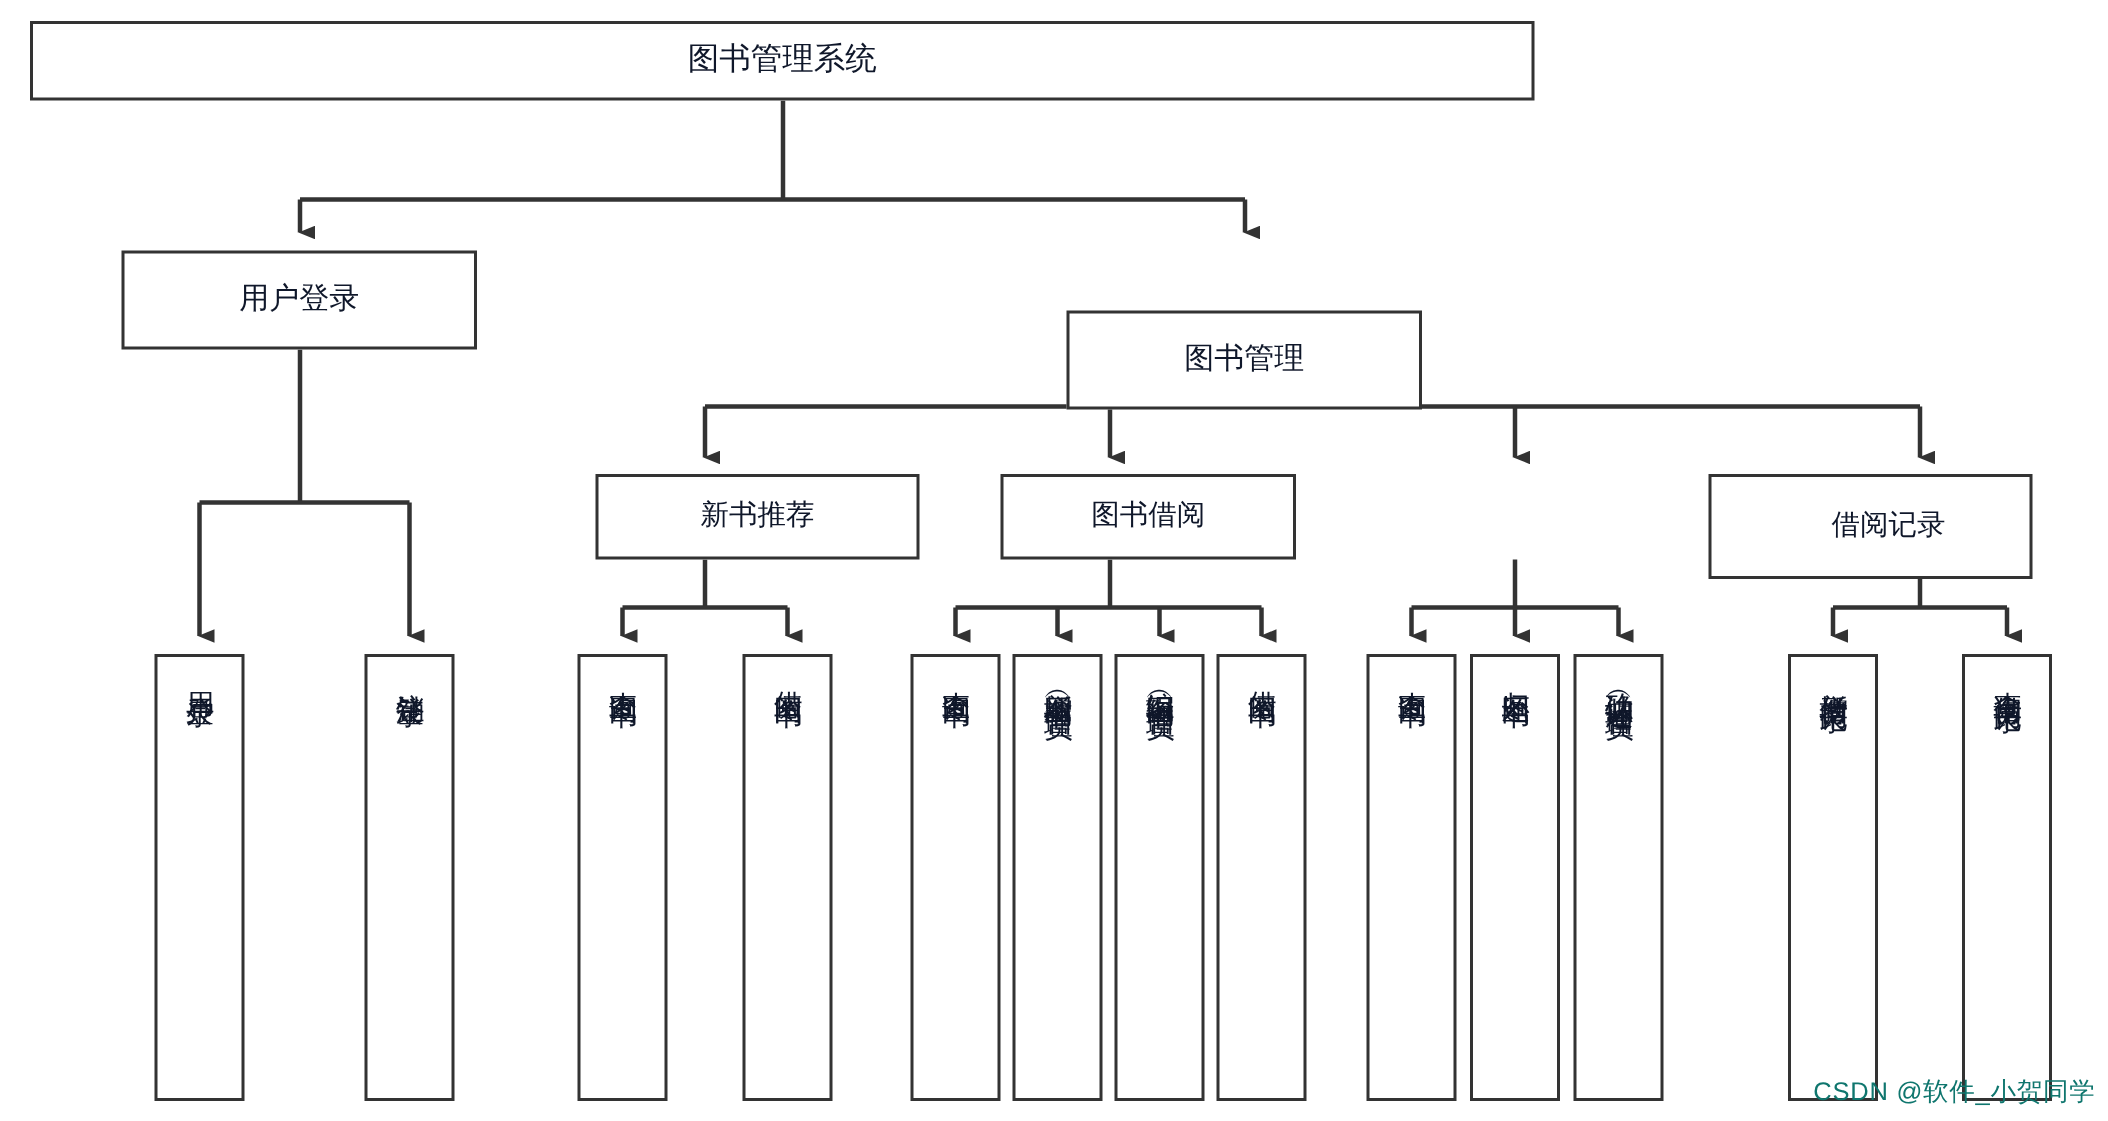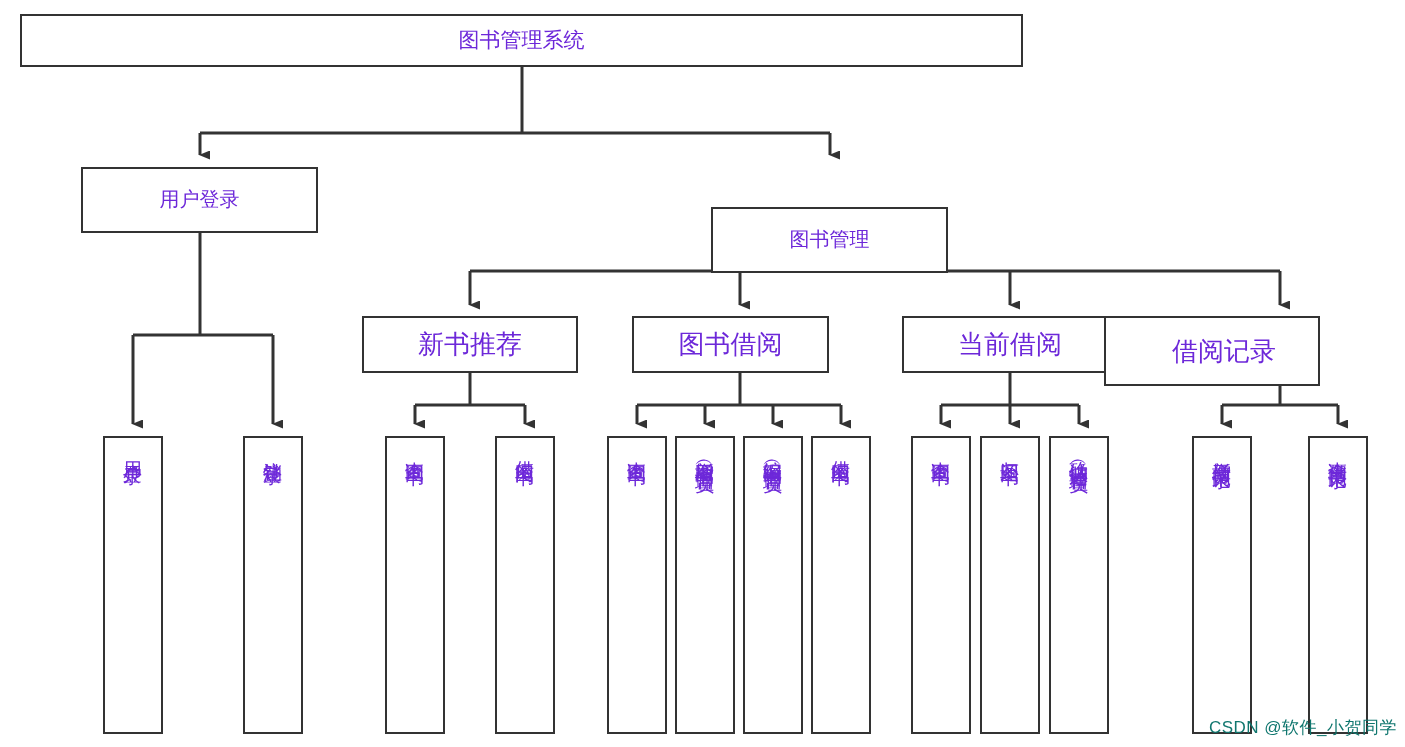--- a/index.html
+++ b/index.html
@@ -27,32 +27,33 @@
     pointer-events: none;
   }
   .node {
     position: absolute;
     box-sizing: border-box;
     background: #ffffff;
     border: 2px solid #333333;
     display: flex;
     align-items: center;
     justify-content: center;
-    color: #6d28d9;
+    color: #0f172a;
     text-align: center;
     line-height: 1.18;
   }
   .node-root {
     font-size: 21px;
   }
   .node-l2 {
     font-size: 20px;
   }
   .node-l3 {
-    font-size: 26px;
+    font-size: 19px;
+    margin-left: 35px;
   }
   .node-leaf {
     font-size: 19px;
     align-items: flex-start;
     justify-content: center;
     padding-top: 8px;
   }
   .vtext {
     writing-mode: vertical-rl;
     text-orientation: upright;
@@ -138,23 +139,20 @@
   </div>
 
   <div class="node node-l3" style="left:362px; top:316px; width:216px; height:57px;">
     <span>新书推荐</span>
   </div>
 
   <div class="node node-l3" style="left:632px; top:316px; width:197px; height:57px;">
     <span>图书借阅</span>
   </div>
 
-  <div class="node node-l3" style="left:902px; top:316px; width:216px; height:57px;">
-    <span>当前借阅</span>
-  </div>
 
   <div class="node node-l3" style="left:1104px; top:316px; width:216px; height:70px;padding-left:24px;">
     <span>借阅记录</span>
   </div>
 
   <div class="node node-leaf" style="left:103px; top:436px; width:60px; height:298px;">
     <span class="vtext">用户登录</span>
   </div>
 
   <div class="node node-leaf" style="left:243px; top:436px; width:60px; height:298px;">

